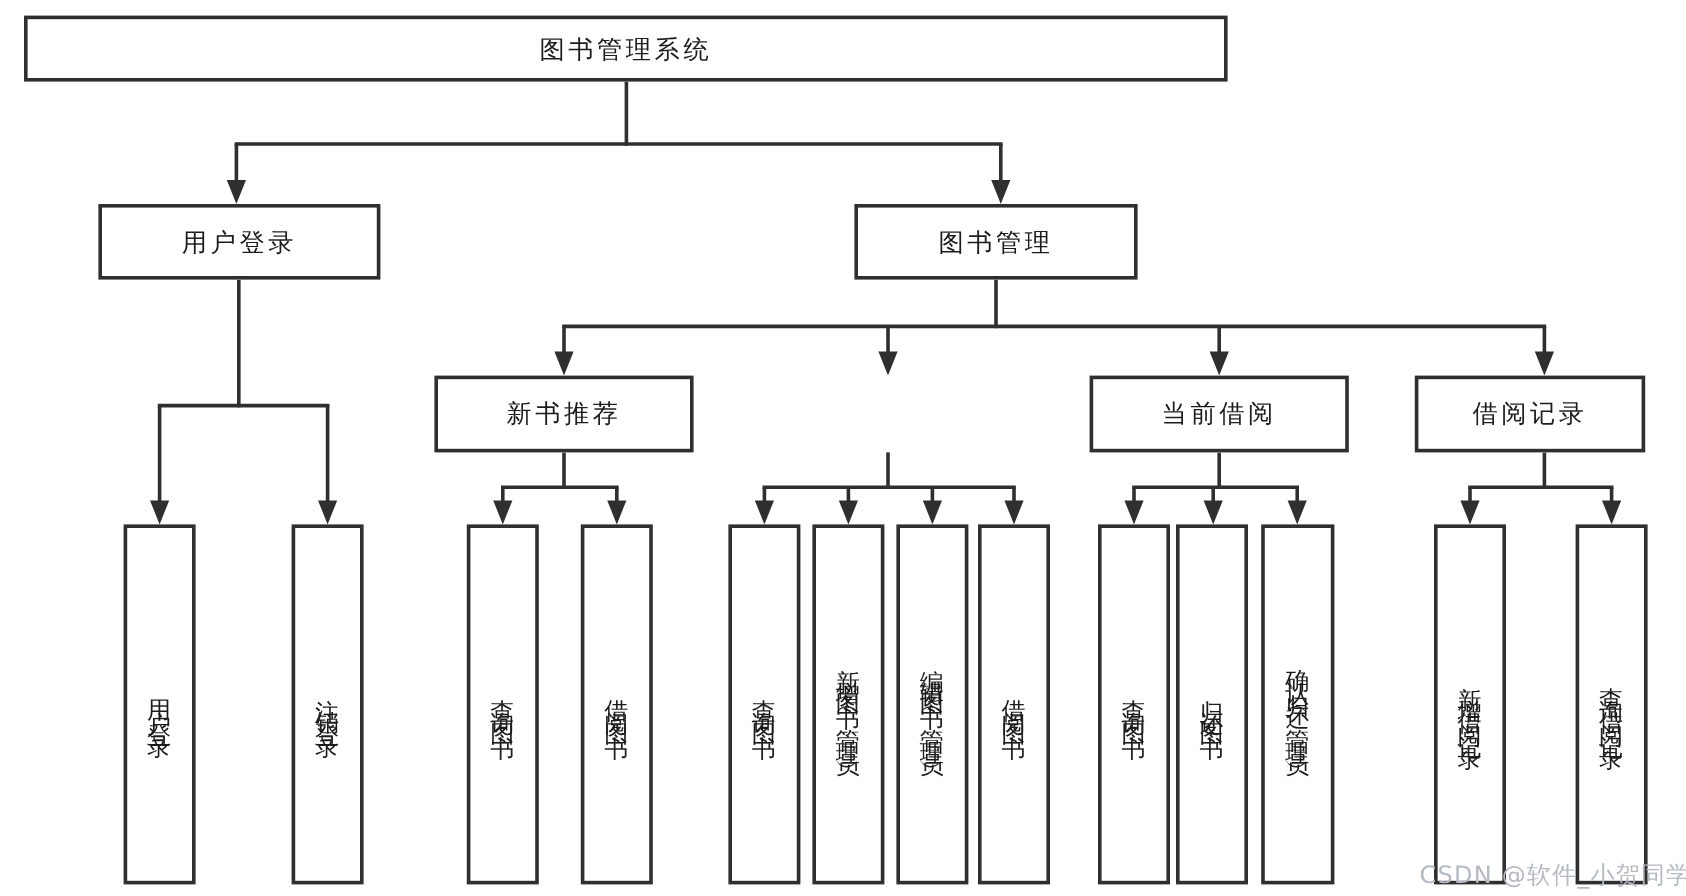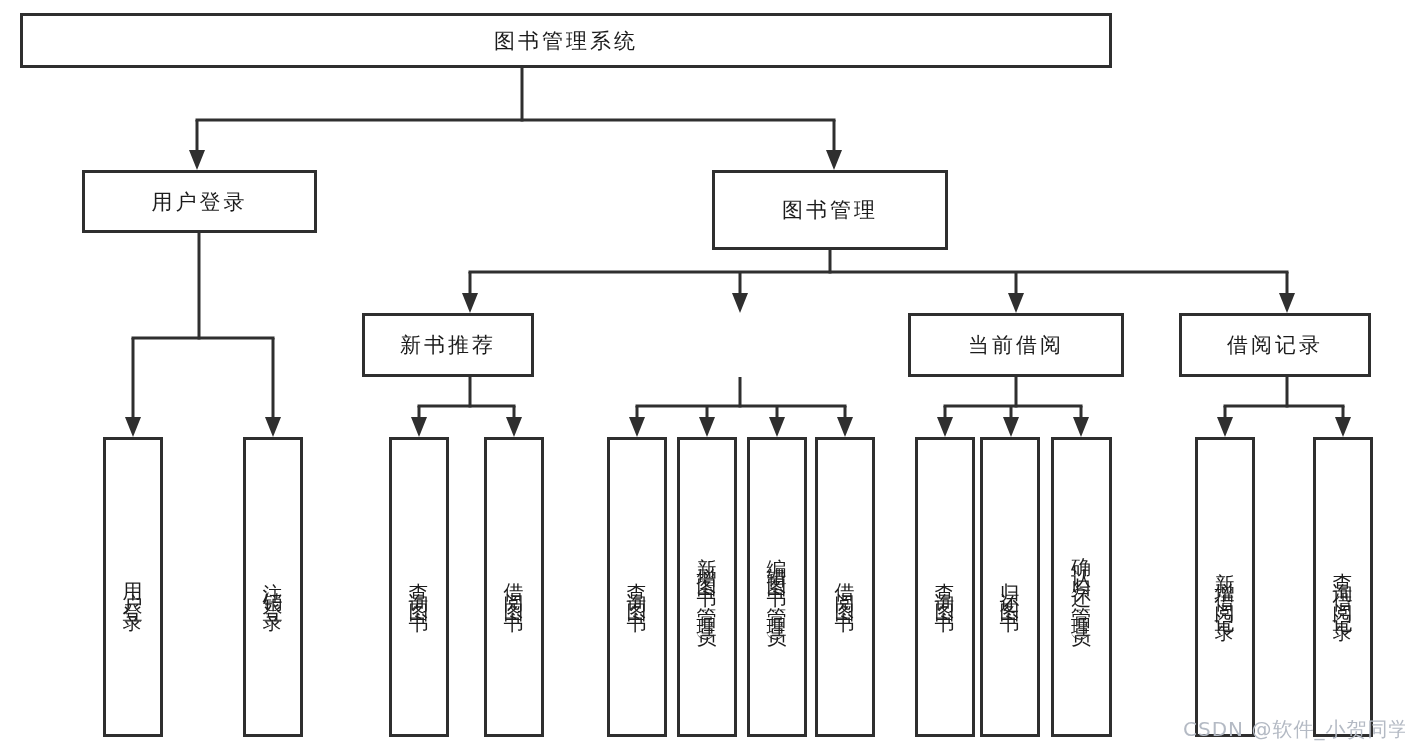--- a/index.html
+++ b/index.html
@@ -84,26 +84,26 @@
     <polygon points="1073,417 1089,417 1081,437"></polygon>
 
     <line x1="1287" y1="377" x2="1287" y2="407.5"></line>
     <line x1="1223.5" y1="406" x2="1344.5" y2="406"></line>
     <line x1="1225" y1="406" x2="1225" y2="419"></line>
     <polygon points="1217,417 1233,417 1225,437"></polygon>
     <line x1="1343" y1="406" x2="1343" y2="419"></line>
     <polygon points="1335,417 1351,417 1343,437"></polygon>
   </svg>
 
-  <div class="node" style="left:20px;top:13px;width:1092px;height:55px">图书管理系统</div>
+  <div class="node" style="left:20px;top:13px;width:1003px;height:55px">图书管理系统</div>
 
   <div class="node" style="left:82px;top:170px;width:235px;height:63px">用户登录</div>
-  <div class="node" style="left:712px;top:170px;width:236px;height:80px">图书管理</div>
+  <div class="node" style="left:712px;top:170px;width:236px;height:63px">图书管理</div>
 
-  <div class="node" style="left:362px;top:313px;width:172px;height:64px">新书推荐</div>
+  <div class="node" style="left:362px;top:313px;width:216px;height:64px">新书推荐</div>
   <div class="node" style="left:908px;top:313px;width:216px;height:64px">当前借阅</div>
   <div class="node" style="left:1179px;top:313px;width:192px;height:64px">借阅记录</div>
 
   <div class="node vert" style="left:103px;top:437px;width:60px;height:300px">用户登录</div>
   <div class="node vert" style="left:243px;top:437px;width:60px;height:300px">注销登录</div>
 
   <div class="node vert" style="left:389px;top:437px;width:60px;height:300px">查询图书</div>
   <div class="node vert" style="left:484px;top:437px;width:60px;height:300px">借阅图书</div>
 
   <div class="node vert" style="left:607px;top:437px;width:60px;height:300px">查询图书</div>

